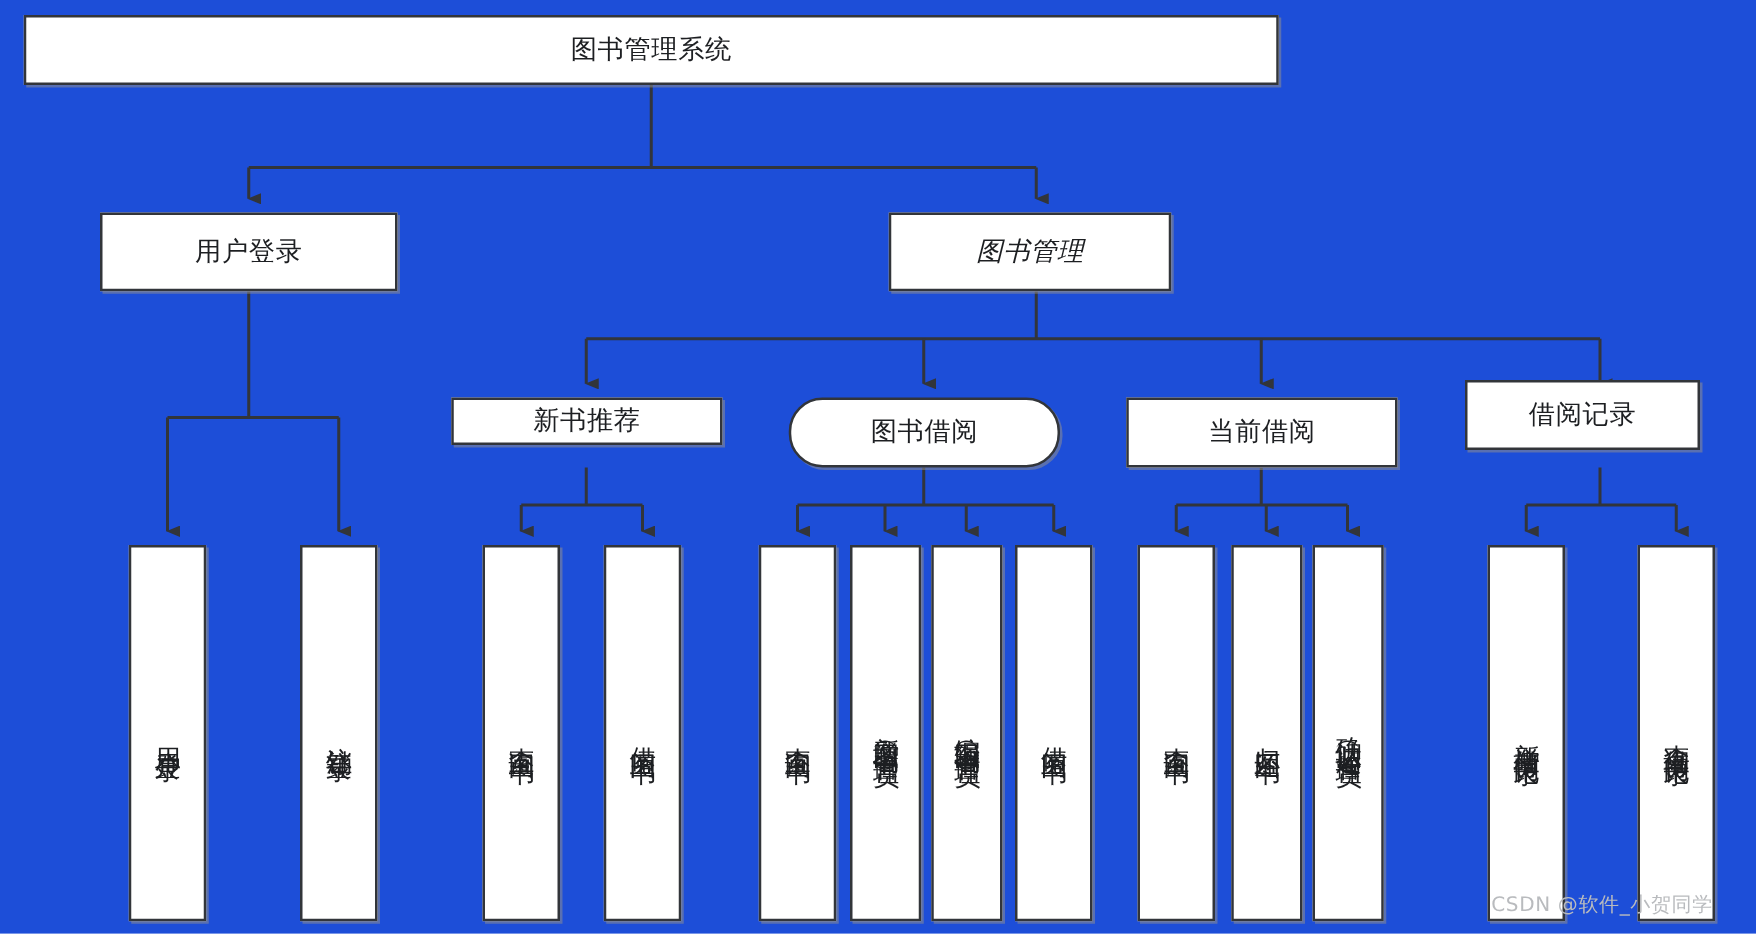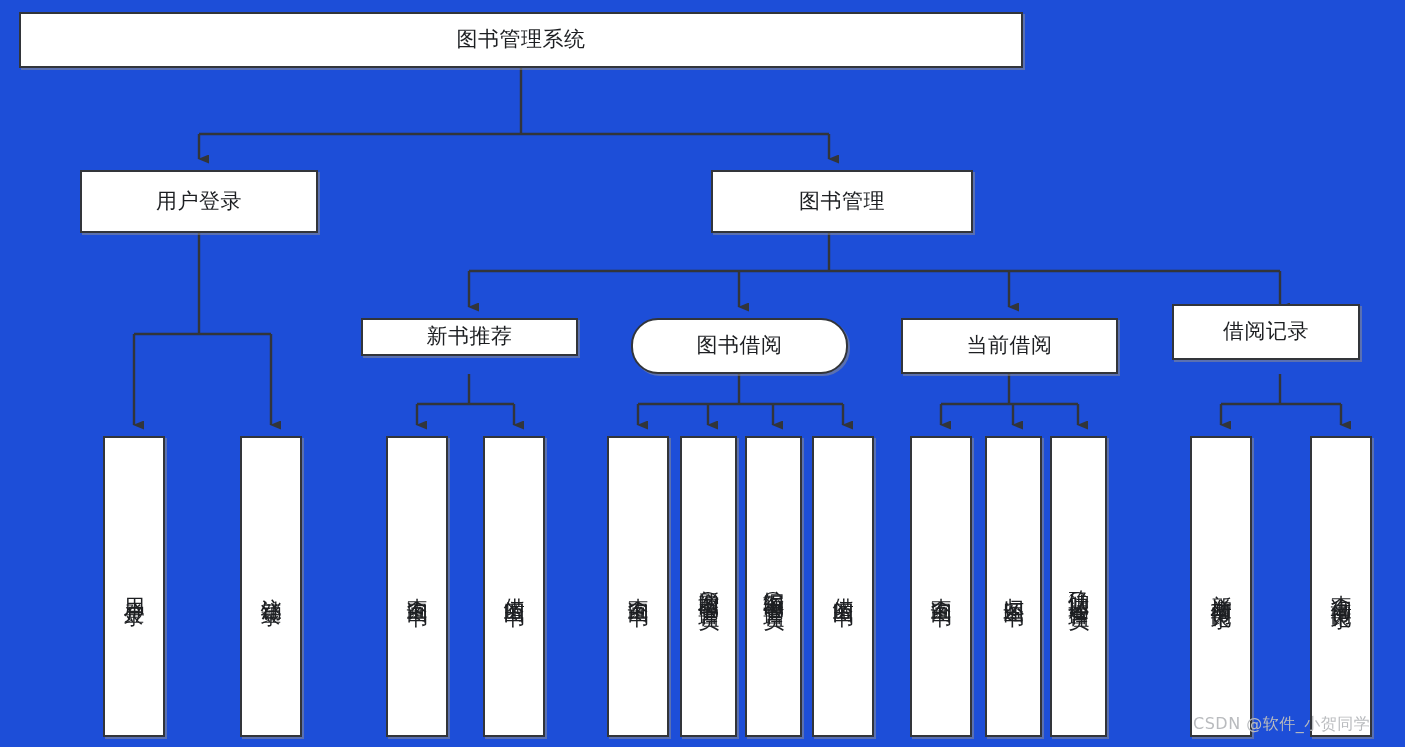--- a/index.html
+++ b/index.html
@@ -110,21 +110,21 @@
       </g>
   </svg>
 
   <div id="nodes-layer">
       <div class="node-box" style="left: 19px; top: 12px; width: 1004px; height: 56px;">
         <span class="node-label-h">图书管理系统</span>
       </div>
       <div class="node-box" style="left: 80px; top: 170px; width: 238px; height: 63px;">
         <span class="node-label-h">用户登录</span>
       </div>
-      <div class="node-box" style="left: 711px; top: 170px; width: 262px; height: 63px;">
+      <div class="node-box" style="left: 711px; top: 170px; width: 226px; height: 63px; font-style: italic;">
         <span class="node-label-h">图书管理</span>
       </div>
       <div class="node-box" style="left: 361px; top: 318px; width: 217px; height: 38px;">
         <span class="node-label-h">新书推荐</span>
       </div>
       <div class="node-box" style="left: 631px; top: 318px; width: 217px; height: 56px; border-radius: 27px;">
         <span class="node-label-h">图书借阅</span>
       </div>
       <div class="node-box" style="left: 901px; top: 318px; width: 217px; height: 56px; text-align: center;">
         <span class="node-label-h">当前借阅</span>

